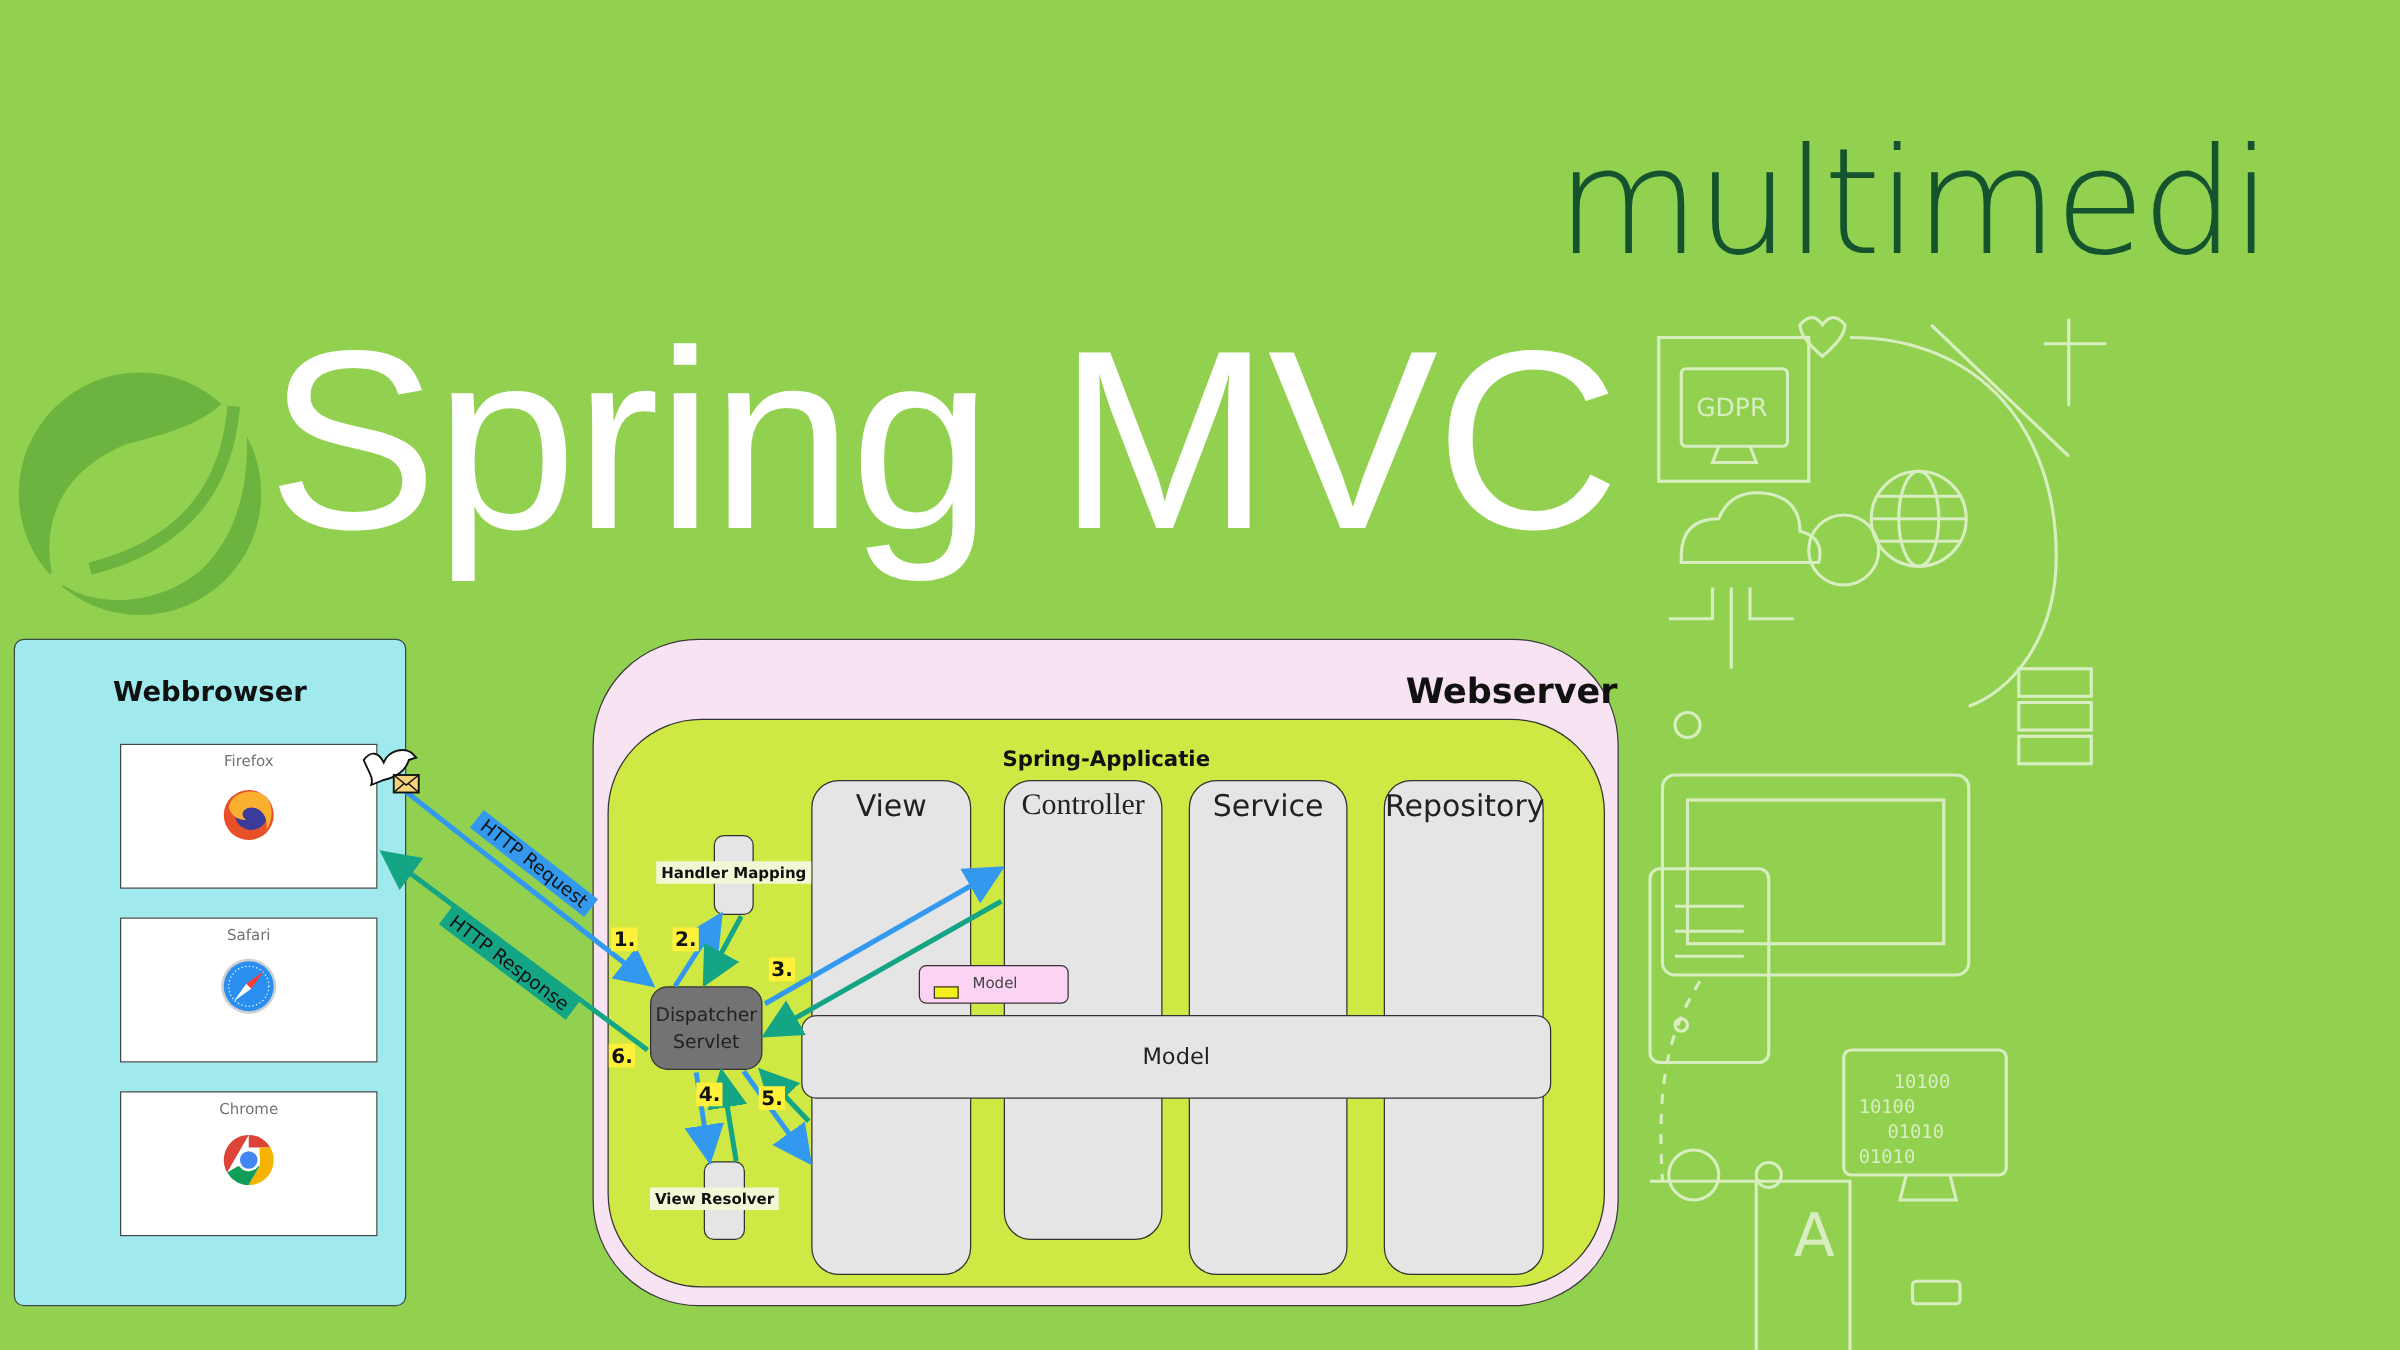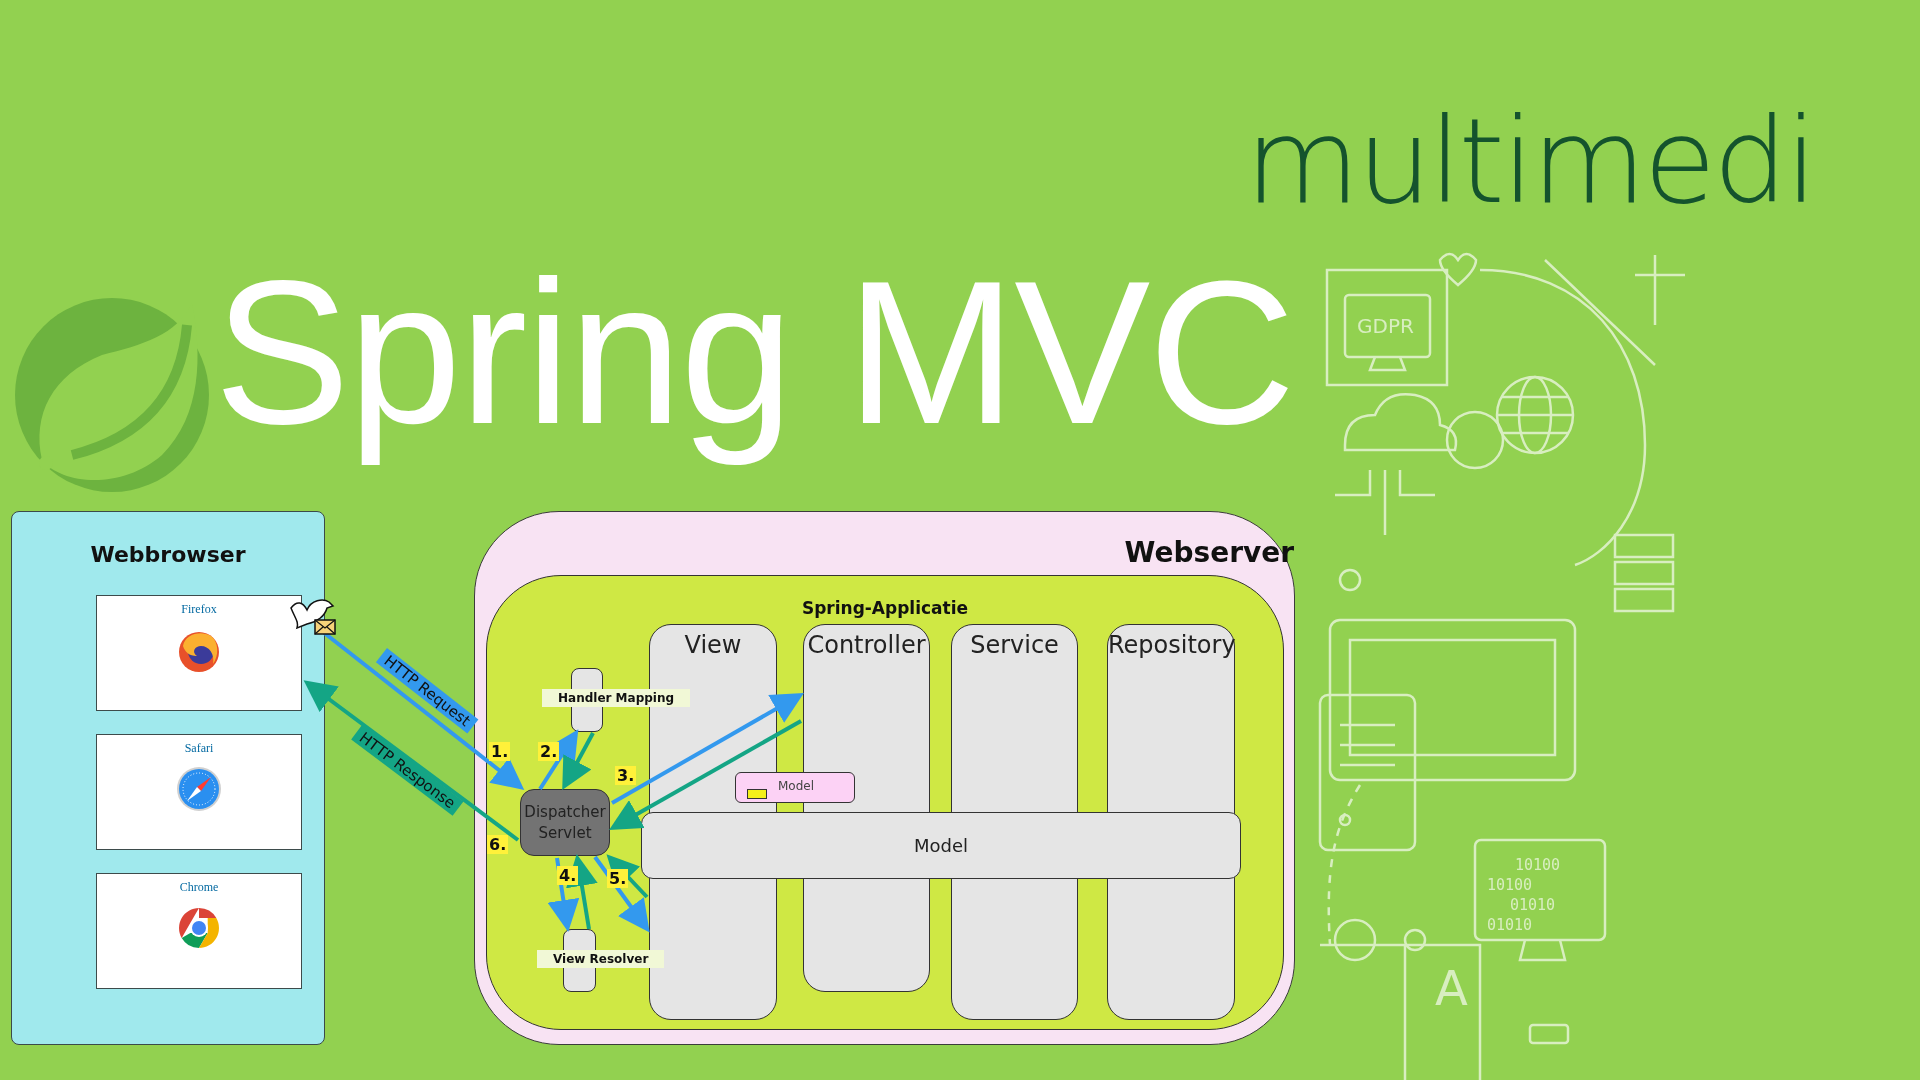--- a/index.html
+++ b/index.html
@@ -6,33 +6,33 @@
   body{width:1920px;height:1080px;overflow:hidden;background:#92d150;position:relative;font-family:"DejaVu Sans","Liberation Sans",sans-serif;}
   .abs{position:absolute;}
   .title{left:214px;top:250px;font-family:"Liberation Sans",sans-serif;font-size:204px;color:#ffffff;line-height:1;letter-spacing:-2px;white-space:nowrap;}
   .brand{left:1245px;top:102px;font-family:"DejaVu Sans",sans-serif;font-size:118px;color:#14532d;line-height:1;letter-spacing:-3px;font-weight:300;}
   .spring-logo{left:12px;top:295px;width:200px;height:200px;}
   .deco{left:1315px;top:245px;width:400px;height:835px;}
 
   .browser-box{left:11px;top:511px;width:314px;height:534px;background:#a0e9ed;border:1.5px solid #3b4a4a;border-radius:8px;box-sizing:border-box;}
   .box-title{position:absolute;left:0;right:0;text-align:center;font-weight:bold;color:#111;font-family:"DejaVu Sans",sans-serif;}
   .card{position:absolute;left:84px;width:206px;height:116px;background:#fff;border:1.5px solid #3d4b4b;box-sizing:border-box;}
-  .card .lbl{position:absolute;top:6px;left:0;right:0;text-align:center;font-size:12px;color:#0369a1;font-family:Liberation Serif, serif;}
+  .card .lbl{position:absolute;top:6px;left:0;right:0;text-align:center;font-size:12px;color:#737373;}
   .card .ico{position:absolute;left:78px;top:30px;width:48px;height:48px;}
 
   .server-box{left:474px;top:511px;width:821px;height:534px;background:#f8e3f3;border:1.5px solid #3b3b3b;border-radius:85px;box-sizing:border-box;}
   .app-box{left:486px;top:575px;width:798px;height:455px;background:#cfe844;border:1.5px solid #333;border-radius:75px;box-sizing:border-box;}
   .col{position:absolute;background:#e5e5e5;border:1.5px solid #333;border-radius:22px;box-sizing:border-box;}
   .col .lbl{position:absolute;top:6px;left:0;right:0;text-align:center;font-size:24px;color:#222;}
   .model-bar{left:641px;top:812px;width:600px;height:67px;background:#e5e5e5;border:1.5px solid #333;border-radius:12px;box-sizing:border-box;display:flex;align-items:center;justify-content:center;font-size:18px;color:#222;}
   .mini-model{left:735px;top:772px;width:120px;height:31px;background:#fcd2f5;border:1.5px solid #333;border-radius:6px;box-sizing:border-box;font-size:12px;color:#444;}
   .mini-model .tag{position:absolute;left:11px;top:16px;width:18px;height:8px;background:#f4f01a;border:1px solid #333;}
   .mini-model .txt{position:absolute;left:42px;top:6px;}
   .small-box{position:absolute;background:#e5e5e5;border:1.5px solid #333;border-radius:8px;box-sizing:border-box;}
-  .tag-label{position:absolute;background:#f1f8d6;font-weight:bold;font-size:12px;color:#111;padding:2px 16px;white-space:nowrap;margin-left:17px;}
+  .tag-label{position:absolute;background:#f1f8d6;font-weight:bold;font-size:12px;color:#111;padding:2px 4px;white-space:nowrap;}
   .dispatcher{left:520px;top:789px;width:90px;height:67px;background:#737373;border:1.5px solid #333;border-radius:14px;box-sizing:border-box;display:flex;align-items:center;justify-content:center;text-align:center;font-size:15px;color:#222;line-height:1.35;}
   .step{position:absolute;background:#fff13a;font-weight:bold;font-size:16px;color:#111;padding:0 2px;}
   .arrows{left:0;top:0;width:1920px;height:1080px;pointer-events:none;}
   .band{position:absolute;font-size:15px;color:#111;padding:0 6px;white-space:nowrap;transform-origin:0 0;}
 </style>
 </head>
 <body>
 
 <svg class="abs spring-logo" viewBox="0 0 200 200">
   <circle cx="100" cy="100" r="97" fill="#6db33f"></circle>
@@ -117,21 +117,21 @@
 <div class="abs server-box">
   <div class="box-title" style="top:24px;font-size:28px;text-align:right;">Webserver</div>
 </div>
 <div class="abs app-box">
   <div class="box-title" style="top:22px;font-size:17px;">Spring-Applicatie</div>
 </div>
 
 <div class="abs col" style="left:649px;top:624px;width:128px;height:396px;">
   <div class="lbl">View</div>
 </div>
-<div class="abs col" style="left:803px;top:624px;width:127px;height:368px;">
+<div class="abs col" style="left:803px;top:624px;width:127px;height:368px;font-family:Liberation Serif, serif;">
   <div class="lbl">Controller</div>
 </div>
 <div class="abs col" style="left:951px;top:624px;width:127px;height:396px;">
   <div class="lbl">Service</div>
 </div>
 <div class="abs col" style="left:1107px;top:624px;width:128px;height:396px;">
   <div class="lbl">Repository</div>
 </div>
 
 <div class="abs model-bar">Model</div>

